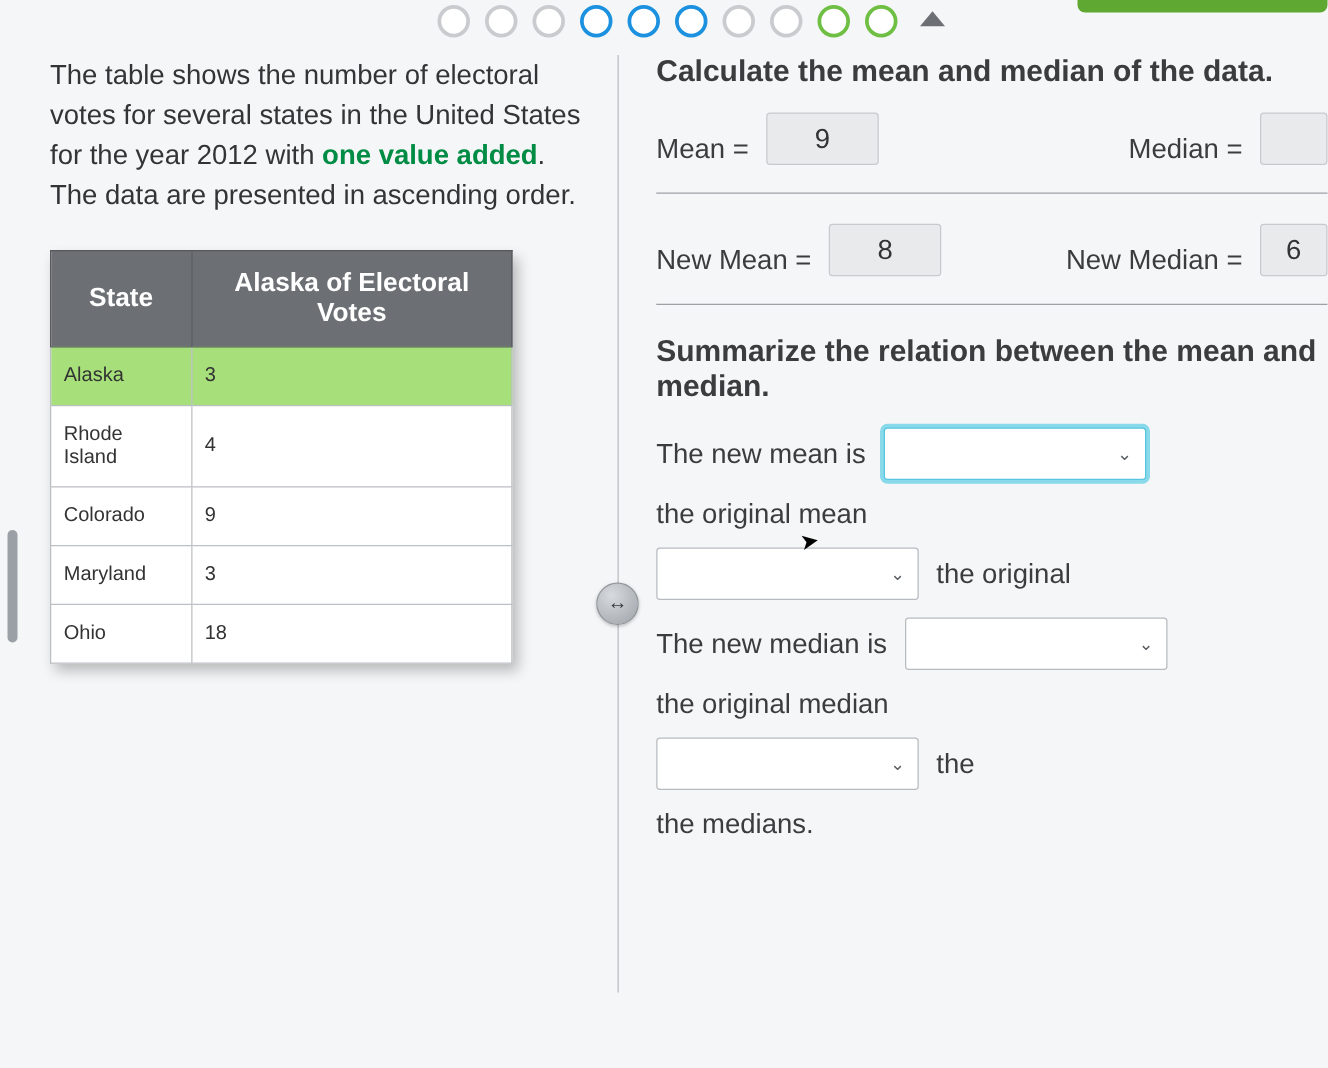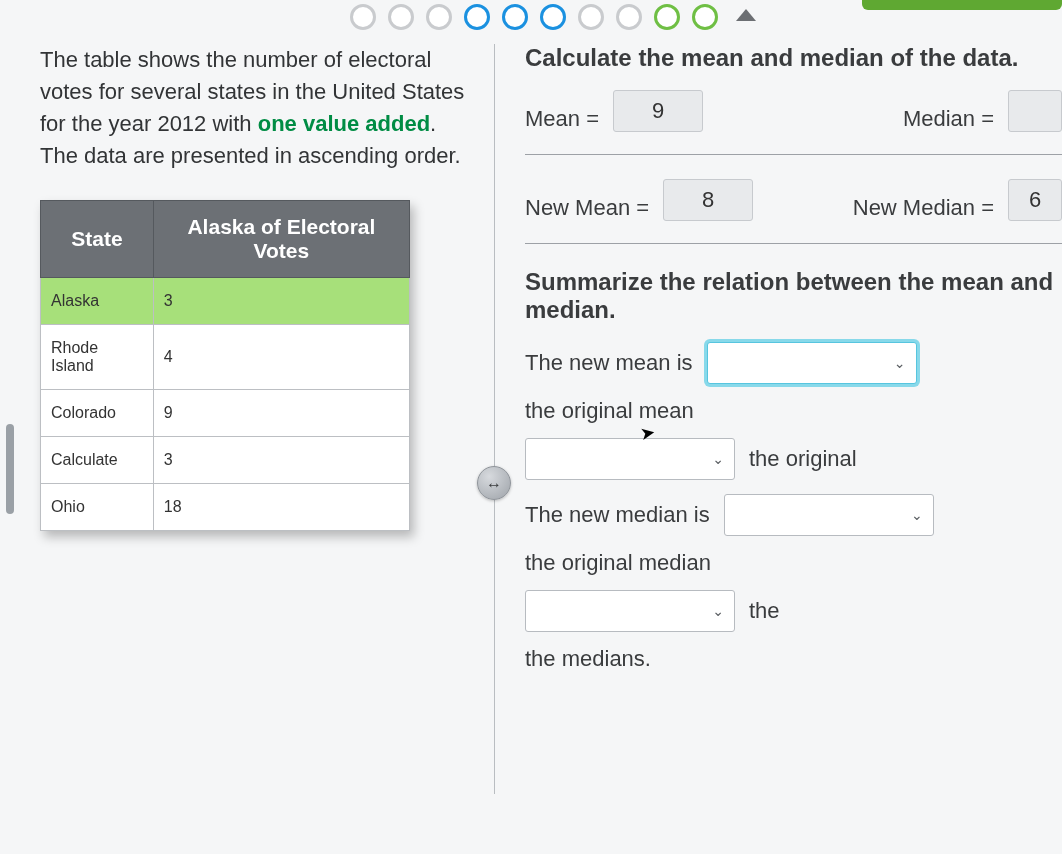--- a/index.html
+++ b/index.html
@@ -208,21 +208,21 @@
           </tr>
           <tr>
             <td>Rhode Island</td>
             <td>4</td>
           </tr>
           <tr>
             <td>Colorado</td>
             <td>9</td>
           </tr>
           <tr>
-            <td>Calculate</td>
+            <td>Maryland</td>
             <td>3</td>
           </tr>
           <tr>
             <td>Ohio</td>
             <td>18</td>
           </tr>
         </tbody>
     </table>
   </div>
 

